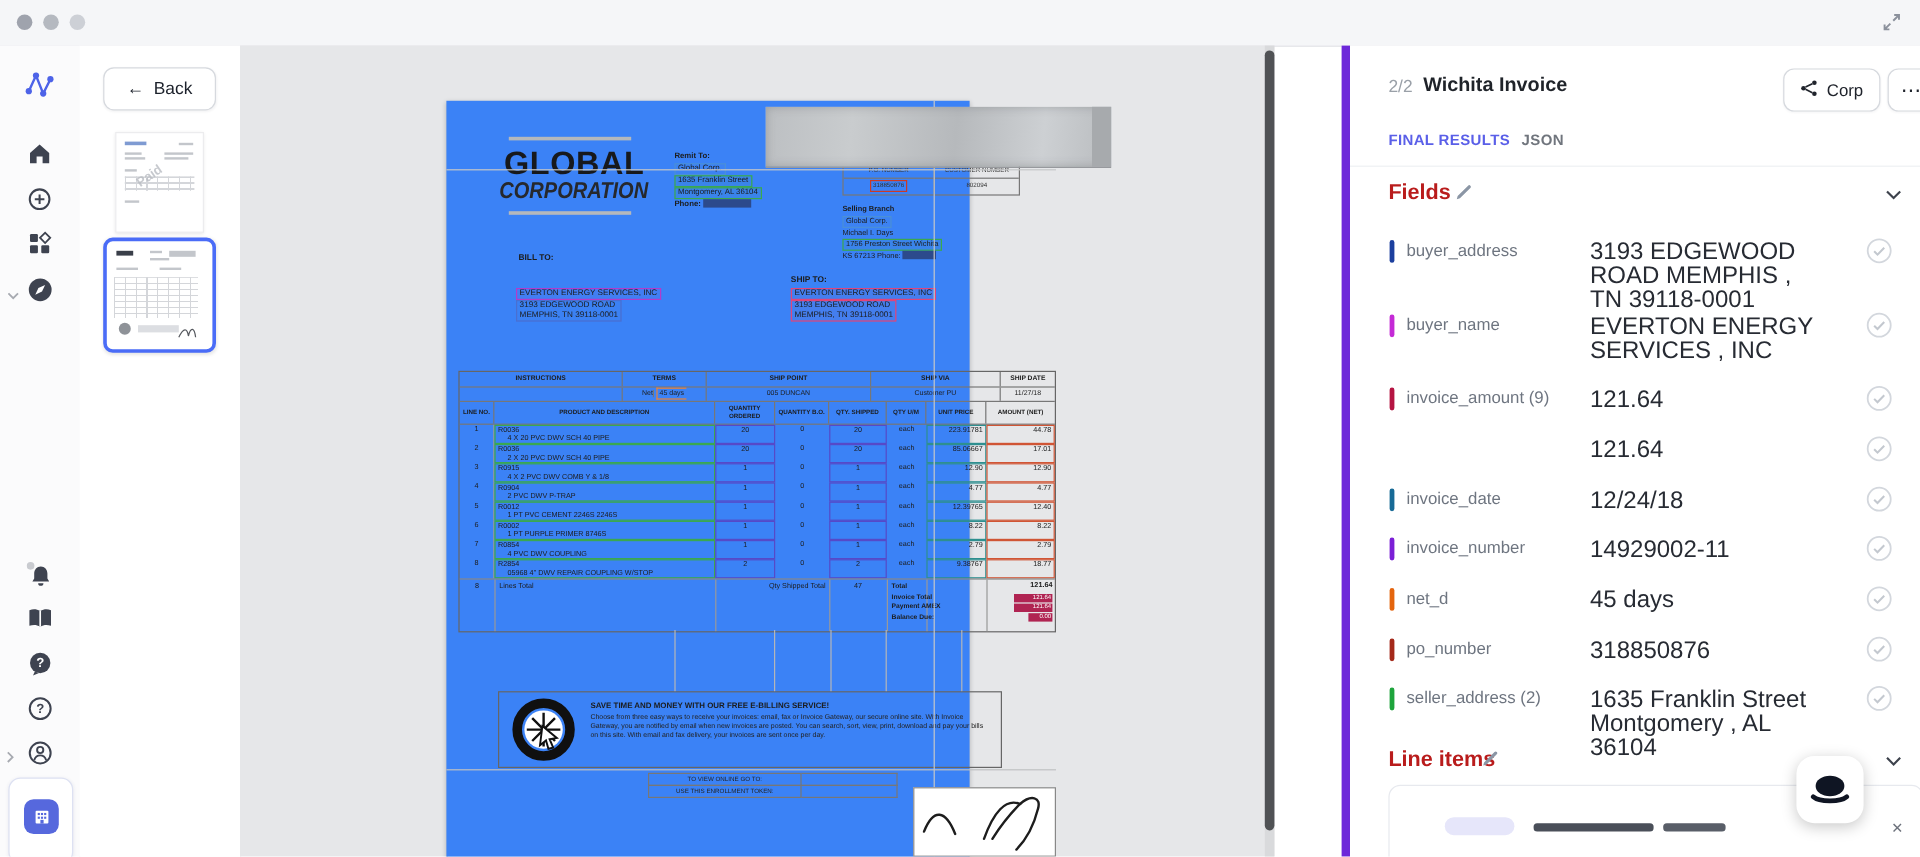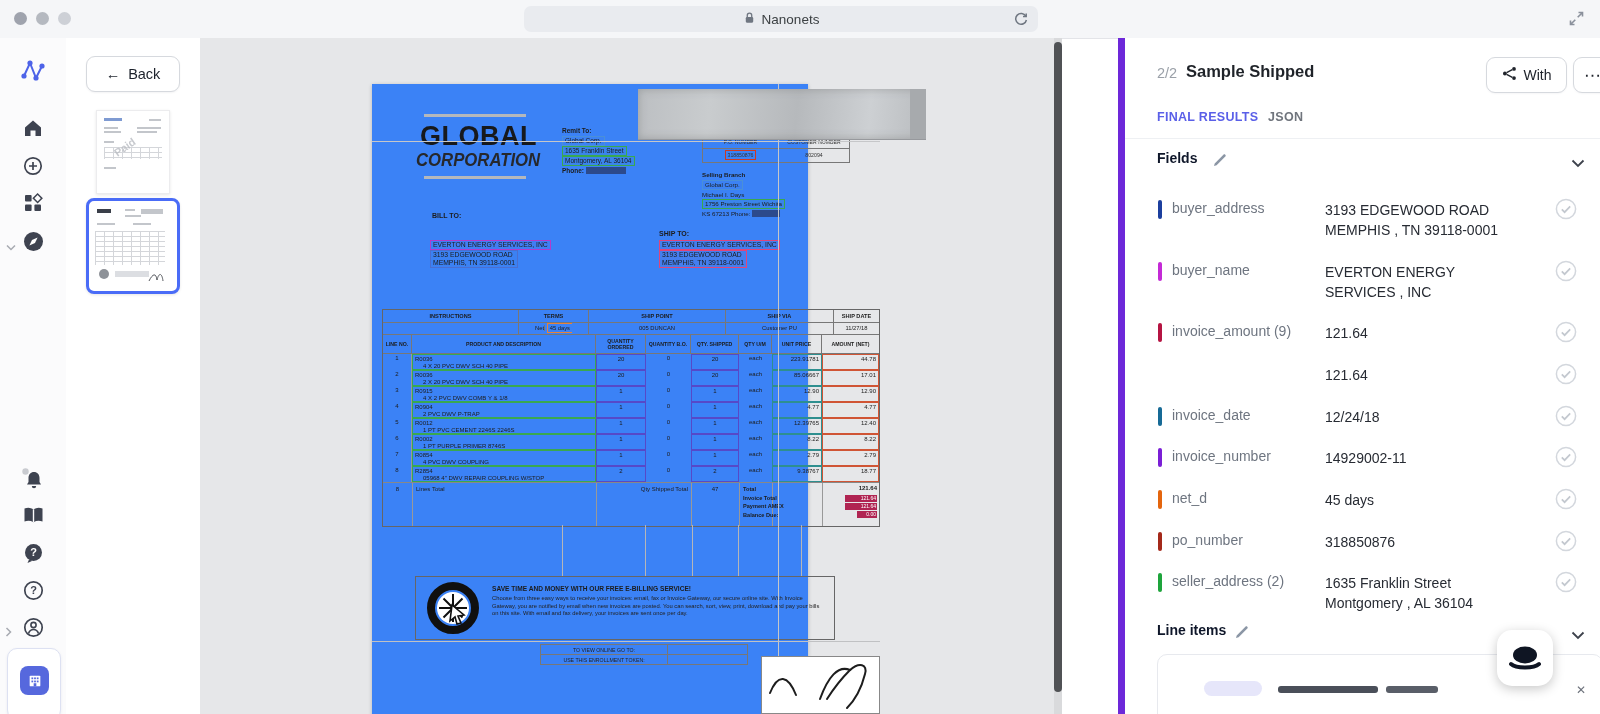--- a/index.html
+++ b/index.html
@@ -110,60 +110,45 @@
   .pgind{position:absolute;left:32px;top:27px;font-size:14.5px;color:#9aa0a8;}
   .ptitle{position:absolute;left:61px;top:24px;font-size:16.5px;font-weight:600;color:#1f2329;}
   .sharebtn{position:absolute;left:361px;top:19px;width:79px;height:34px;border:1px solid #d6d9de;border-radius:9px;background:#fff;
             display:flex;align-items:center;justify-content:center;gap:7px;font-size:14px;color:#20242c;cursor:pointer;box-shadow:0 1px 2px rgba(16,24,40,.04);}
   .morebtn{position:absolute;left:448px;top:19px;width:38px;height:34px;border:1px solid #d6d9de;border-radius:9px;background:#fff;
            display:flex;align-items:center;justify-content:center;font-size:17px;color:#20242c;cursor:pointer;letter-spacing:1px;box-shadow:0 1px 2px rgba(16,24,40,.04);}
   .tab{position:absolute;top:72px;font-size:12.5px;font-weight:700;letter-spacing:.3px;cursor:pointer;}
   .tab.active{color:#5a5fe8;}
   .tab.idle{color:#70757d;font-weight:600;}
   .pdivider{position:absolute;left:0;top:100px;width:538px;height:1px;background:#eef0f3;}
-  .sechead{position:absolute;left:32px;font-size:14px;font-weight:600;color:#0f172a;}
+  .sechead{position:absolute;left:32px;font-size:18px;font-weight:600;color:#b91c1c;}
   .pencil{position:absolute;cursor:pointer;}
   .secchev{position:absolute;left:446px;cursor:pointer;}
   .frow{position:absolute;left:0;width:538px;cursor:pointer;}
   .fbar{position:absolute;left:33px;top:2px;width:4px;height:19px;border-radius:2px;}
   .flabel{position:absolute;left:47px;top:2px;font-size:14px;color:#6e7580;}
-  .fvalue{position:absolute;left:200px;top:2px;width:196px;font-size:14px;color:#272b33;line-height:20px;}
+  .fvalue{position:absolute;left:200px;top:2px;width:196px;font-size:20px;color:#272b33;line-height:20px;}
   .fcheck{position:absolute;left:430px;top:0;cursor:pointer;}
   .lcard{position:absolute;left:32px;top:616px;width:444px;height:80px;border:1px solid #e7e9ee;border-radius:10px;background:#fff;}
   .lpill{position:absolute;left:46px;top:26px;width:58px;height:15px;border-radius:8px;background:#e6e6fa;}
   .ltext1{position:absolute;left:120px;top:31px;width:100px;height:7px;border-radius:3px;background:#4a4f59;}
   .ltext2{position:absolute;left:228px;top:31px;width:52px;height:7px;border-radius:3px;background:#595e68;}
   .lclose{position:absolute;right:16px;top:28px;font-size:12px;color:#6d727c;cursor:pointer;}
   .chat{position:absolute;left:1497px;top:630px;width:56px;height:56px;background:#fff;border-radius:15px;
         box-shadow:0 3px 12px rgba(0,0,0,.22);display:flex;align-items:center;justify-content:center;cursor:pointer;z-index:20;}
 </style>
 </head>
 <body>
 
 <div class="screen">
 
   <div class="chrome">
     <div class="tl" style="left:14px;background:#9fa3ad"></div>
     <div class="tl" style="left:36px;background:#b5b9c0"></div>
     <div class="tl" style="left:58px;background:#cdd0d6"></div>
-    <div class="addr">
-      <span>
-        <svg width="13" height="14" viewBox="0 0 14 14">
-            <rect x="3" y="6" width="8" height="6" rx="1.2" fill="#6f7681"></rect>
-            <path d="M4.6 6 V4.2 a2.4 2.4 0 0 1 4.8 0 V6" stroke="#6f7681" stroke-width="1.4" fill="none"></path>
-          </svg>
-      </span>
-      <span>Nanonets</span>
-      <span class="reload">
-        <svg width="16" height="16" viewBox="0 0 16 16">
-            <path d="M12.8 5.2 A5.4 5.4 0 1 0 13.4 9" fill="none" stroke="#6f7681" stroke-width="1.5"></path>
-            <path d="M13.2 2.4 V5.6 H10" fill="none" stroke="#6f7681" stroke-width="1.5"></path>
-          </svg>
-      </span>
-    </div>
     <div class="expand">
       <svg width="15" height="15" viewBox="0 0 15 15">
           <path d="M9.5 1.5 H13.5 V5.5 M13.5 1.5 L8.7 6.3 M5.5 13.5 H1.5 V9.5 M1.5 13.5 L6.3 8.7" fill="none" stroke="#8b919c" stroke-width="1.6"></path>
         </svg>
     </div>
   </div>
 
   <div class="iconbar">
     <div class="ib" style="top:20px;left:20px">
       <svg width="26" height="26" viewBox="0 0 26 26">
@@ -545,31 +530,31 @@
 
       <div class="docfooter">11/27/18 14:19    Page 1 of 1</div>
     </div>
     <div class="sbtrack">
         <div class="sbthumb"></div>
       </div>
   </div>
 
   <div class="panel">
     <div class="pgind">2/2</div>
-    <div class="ptitle">Sample Shipped</div>
+    <div class="ptitle">Wichita Invoice</div>
     <div class="sharebtn">
       <span>
         <svg width="15" height="15" viewBox="0 0 15 15">
             <circle cx="12" cy="2.9" r="1.9" fill="#20242c"></circle>
             <circle cx="2.9" cy="7.5" r="1.9" fill="#20242c"></circle>
             <circle cx="12" cy="12.1" r="1.9" fill="#20242c"></circle>
             <path d="M4.6 6.6 L10.3 3.7 M4.6 8.4 L10.3 11.3" stroke="#20242c" stroke-width="1.4"></path>
           </svg>
       </span>
-      <span>With</span>
+      <span>Corp</span>
     </div>
     <div class="morebtn">⋯</div>
 
     <div class="tab active" style="left:32px">FINAL RESULTS</div>
     <div class="tab idle" style="left:143px">JSON</div>
     <div class="pdivider"></div>
 
     <div class="sechead" style="top:112px">Fields</div>
     <div class="pencil" style="left:88px;top:115px">
       <svg width="14" height="14" viewBox="0 0 14 14">

